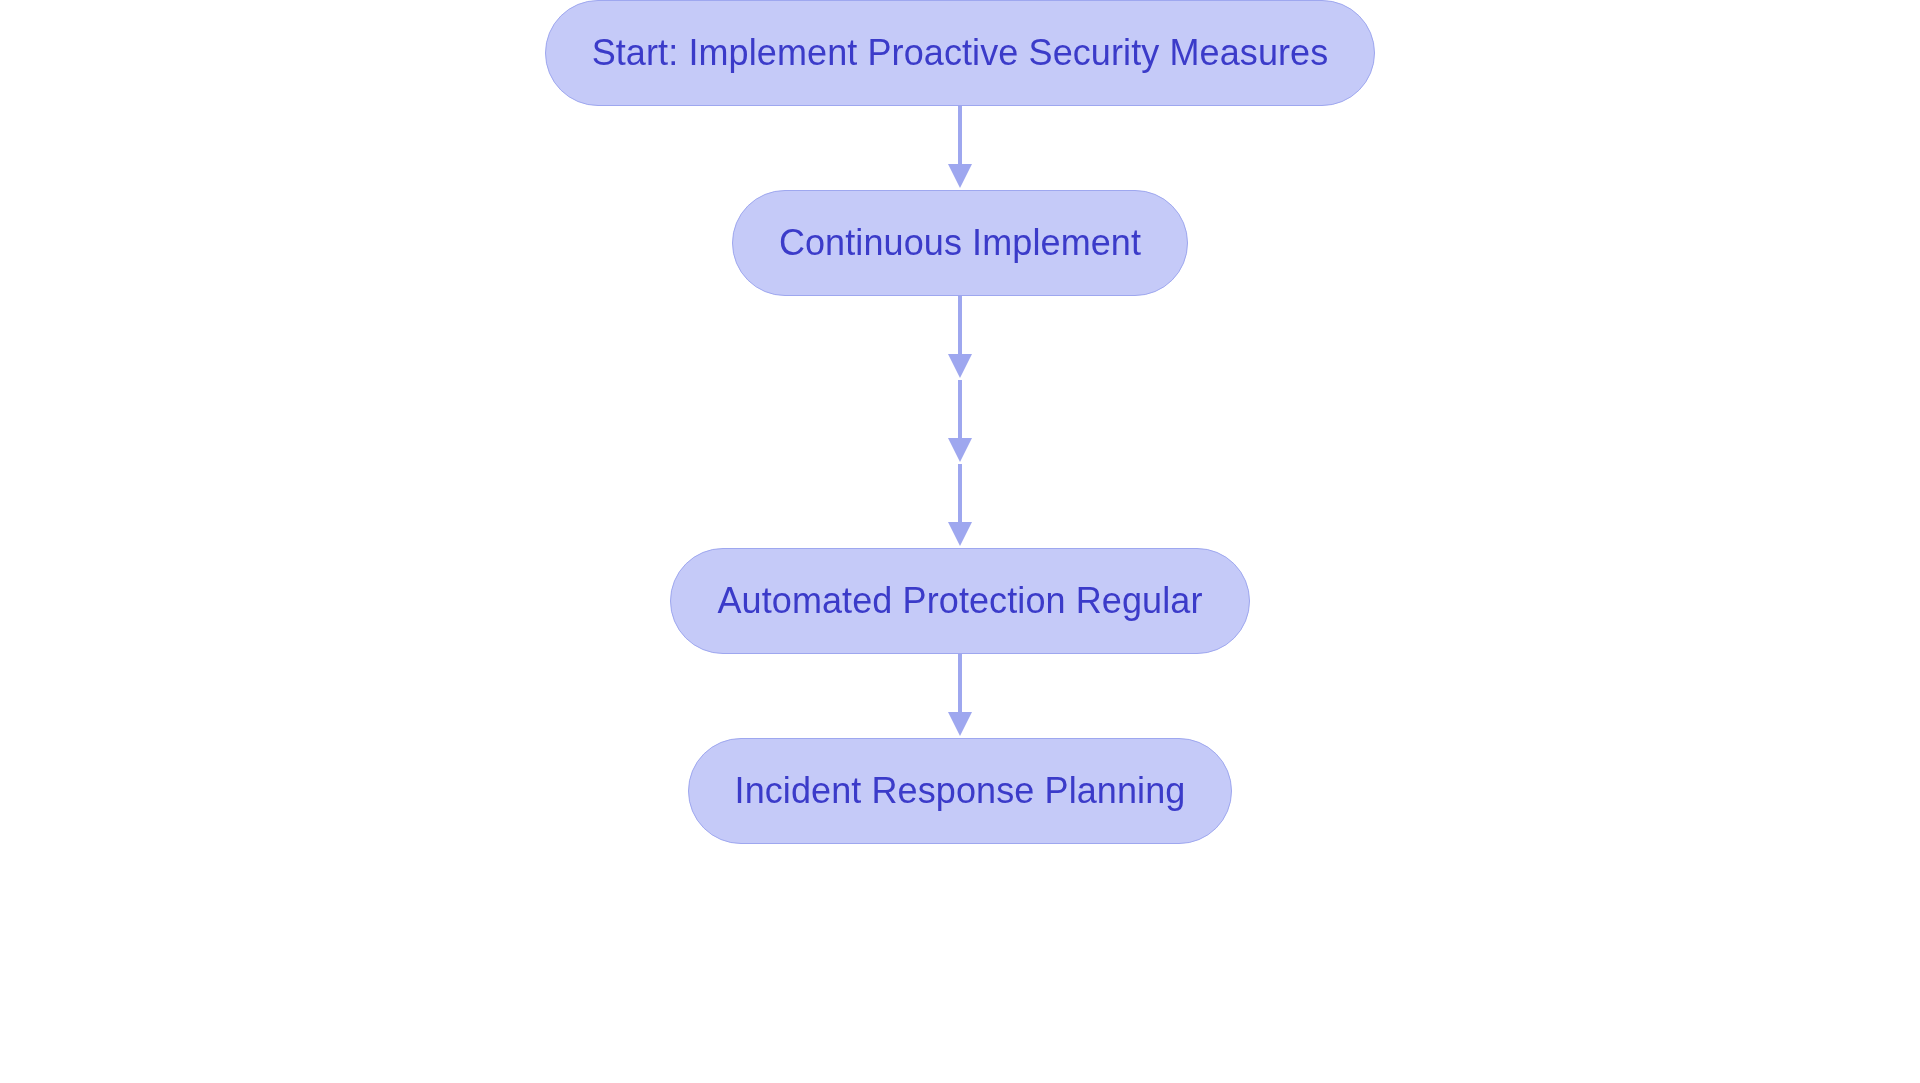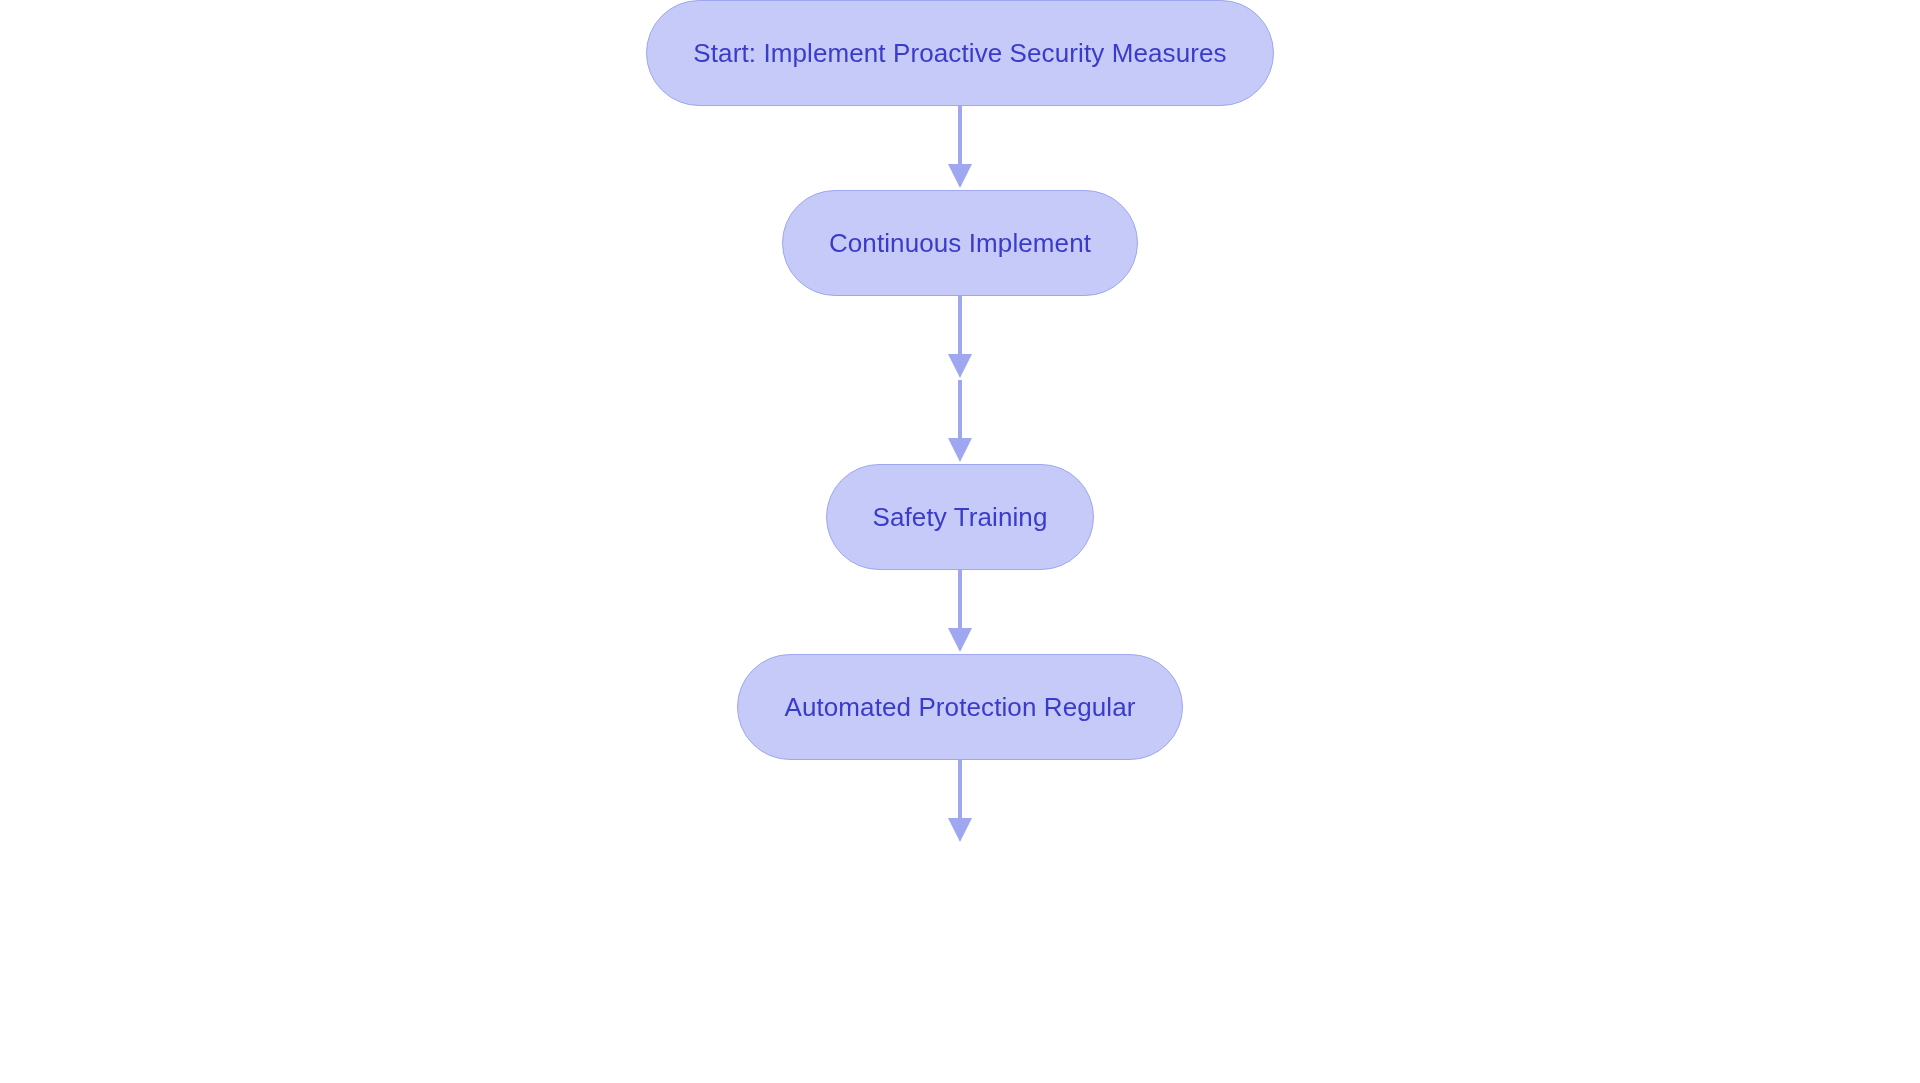--- a/index.html
+++ b/index.html
@@ -43,21 +43,21 @@
     border-radius: 53px;
     background: #c5caf8;
     border: 1.6px solid #9ea7ef;
     padding: 0 46px;
     white-space: nowrap;
     flex: 0 0 auto;
   }
 
   .node-label {
     font-family: "Liberation Sans", sans-serif;
-    font-size: 26px;
+    font-size: 36px;
     line-height: 1;
     color: #3b3bc9;
     letter-spacing: 0.1px;
     white-space: nowrap;
     user-select: none;
   }
 
   .connector {
     flex: 0 0 auto;
     width: 40px;
@@ -111,37 +111,37 @@
     </div>
 
 
     <div class="connector">
       <svg viewBox="0 0 40 84" xmlns="http://www.w3.org/2000/svg" aria-hidden="true">
         <line class="conn-line" x1="20" y1="0" x2="20" y2="64"></line>
         <polygon class="conn-head" points="20,82 8,58 32,58"></polygon>
       </svg>
     </div>
 
-    <div class="node">
-      <span class="node-label">Safety Training</span>
-    </div>
 
     <div class="connector">
       <svg viewBox="0 0 40 84" xmlns="http://www.w3.org/2000/svg" aria-hidden="true">
         <line class="conn-line" x1="20" y1="0" x2="20" y2="64"></line>
         <polygon class="conn-head" points="20,82 8,58 32,58"></polygon>
       </svg>
     </div>
 
     <div class="node">
       <span class="node-label">Automated Protection Regular</span>
     </div>
 
     <div class="connector">
       <svg viewBox="0 0 40 84" xmlns="http://www.w3.org/2000/svg" aria-hidden="true">
         <line class="conn-line" x1="20" y1="0" x2="20" y2="64"></line>
         <polygon class="conn-head" points="20,82 8,58 32,58"></polygon>
       </svg>
     </div>
 
+    <div class="node">
+      <span class="node-label">Incident Response Planning</span>
+    </div>
 
   </div>
 </div>
 
 </body></html>

